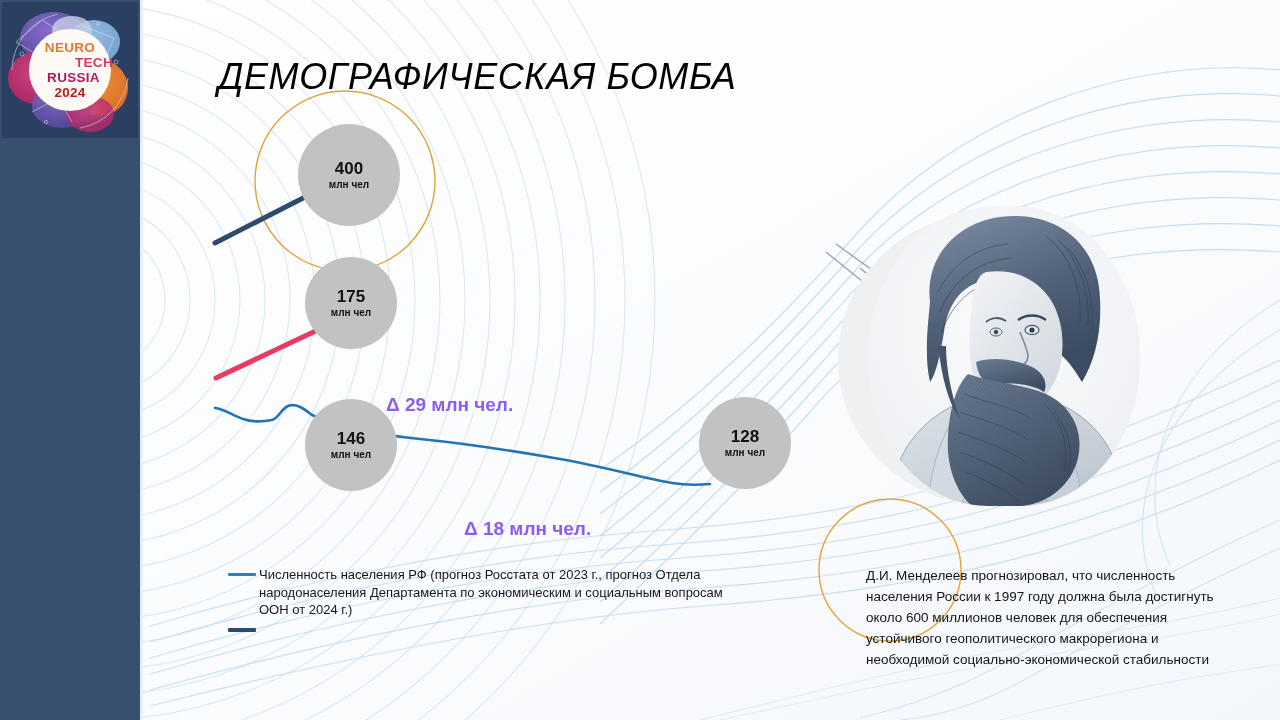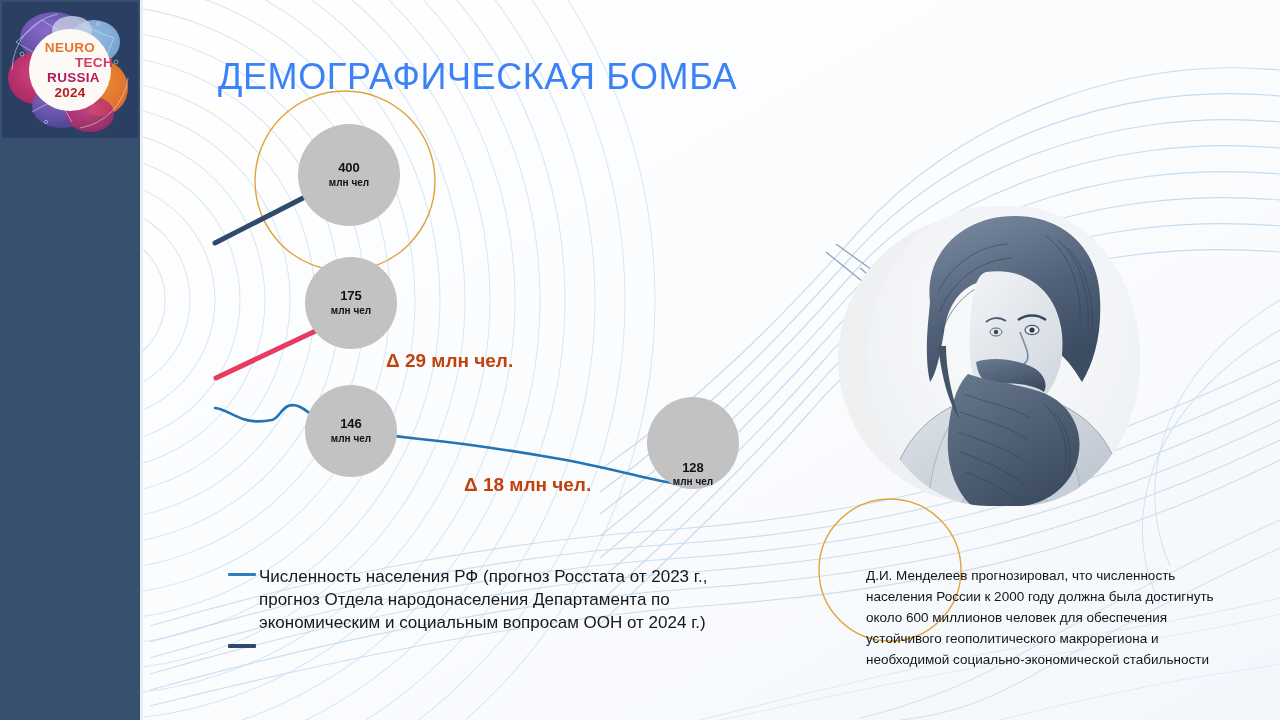--- a/index.html
+++ b/index.html
@@ -69,24 +69,25 @@
   .lg2 { color: #d33b62; margin-left: 48px; }
   .lg3 { color: #b01a5b; padding-left: 7px; }
   .lg4 { color: #b91c1c; }
 
   
   .title {
     position: absolute;
     left: 218px;
     top: 56px;
     font-size: 36px;
-    color: #3b82f6;
+    color: #000000;
     letter-spacing: 0.6px;
     white-space: nowrap;
     z-index: 12;
+    font-style: italic;
   }
 
   
   .chart-svg {
     position: absolute;
     left: 0; top: 0;
     width: 1280px; height: 720px;
     z-index: 9;
   }
 
@@ -97,36 +98,37 @@
     background: #c2c2c2;
     display: flex;
     flex-direction: column;
     align-items: center;
     justify-content: center;
     color: #111111;
     font-weight: 700;
     line-height: 1.28;
     z-index: 14;
   }
-  .bubble .v { font-size: 13px; }
+  .bubble .v { font-size: 17px; }
   .bubble .u { font-size: 10px; }
 
   #bubble-400 { left: 298px; top: 124px; width: 102px; height: 102px; }
   #bubble-175 { left: 305px; top: 257px; width: 92px;  height: 92px;  }
-  #bubble-146 { left: 305px; top: 385px; width: 92px;  height: 92px;  }
-  #bubble-128 { left: 647px; top: 397px; width: 92px;  height: 92px; justify-content: flex-end;  }
+  #bubble-146 { left: 305px; top: 399px; width: 92px;  height: 92px;  }
+  #bubble-128 { left: 699px; top: 397px; width: 92px;  height: 92px;  }
 
   
   .delta {
     position: absolute;
     font-size: 19px;
     font-weight: 700;
-    color: #c2410c;
+    color: #8b5cf6;
     white-space: nowrap;
     z-index: 14;
+    margin-top: 44px;
   }
   #delta-29 { left: 386px; top: 350px; }
   #delta-18 { left: 464px; top: 474px; }
 
   
   .legend {
     position: absolute;
     left: 228px;
     top: 566px;
     width: 520px;
@@ -140,21 +142,21 @@
   .legend-swatch {
     flex: 0 0 auto;
     width: 28px;
     height: 3px;
     margin-top: 7px;
     margin-right: 3px;
     border-radius: 1px;
   }
   .legend-swatch.thick { height: 4px; margin-top: 6px; }
   .legend-label {
-    font-size: 17px;
+    font-size: 13px;
     color: #15181c;
     line-height: 1.35;
   }
 
   
   .portrait-halo {
     position: absolute;
     left: 838px; top: 214px;
     width: 290px; height: 290px;
     border-radius: 50%;
@@ -450,15 +452,15 @@
         <path d="M186,206 C200,222 206,246 200,268"></path>
         <path d="M176,198 C194,214 202,242 196,266"></path>
       </g>
 
       <path d="M70,140 C74,172 80,196 92,214 C84,190 78,164 78,140 Z" fill="#445468"></path>
 
       <rect x="0" y="0" width="272" height="300" fill="url(#hatch)" opacity="0.10"></rect>
     </svg>
   </div>
 
-  <div class="caption">Д.И. Менделеев прогнозировал, что численность населения России к 2000 году должна была достигнуть около 600 миллионов человек для обеспечения устойчивого геополитического макрорегиона и необходимой социально-экономической стабильности</div>
+  <div class="caption">Д.И. Менделеев прогнозировал, что численность населения России к 1997 году должна была достигнуть около 600 миллионов человек для обеспечения устойчивого геополитического макрорегиона и необходимой социально-экономической стабильности</div>
 
 </div>
 
 </body></html>

